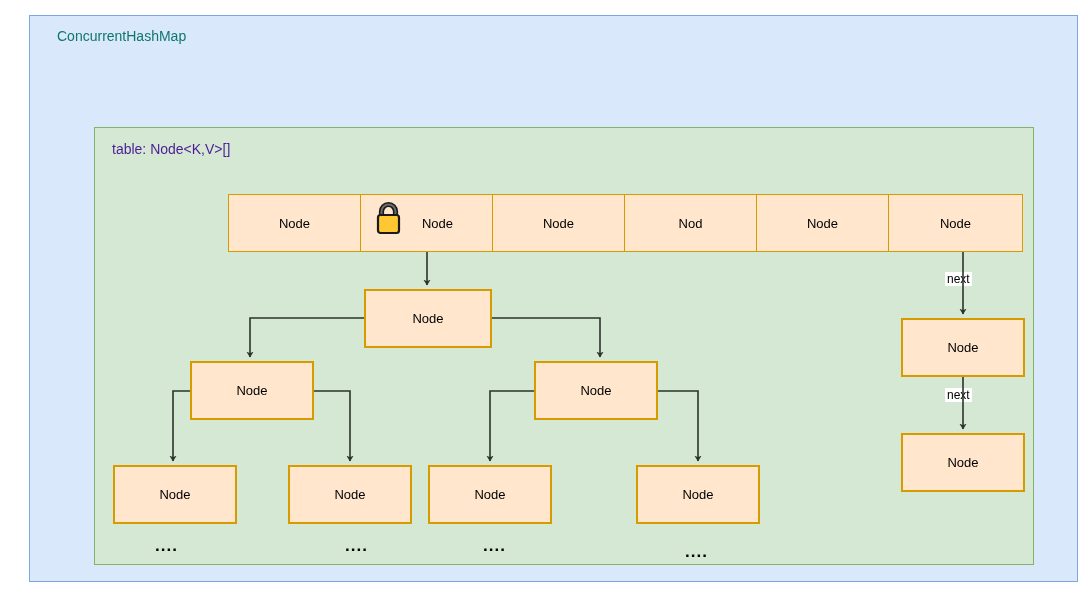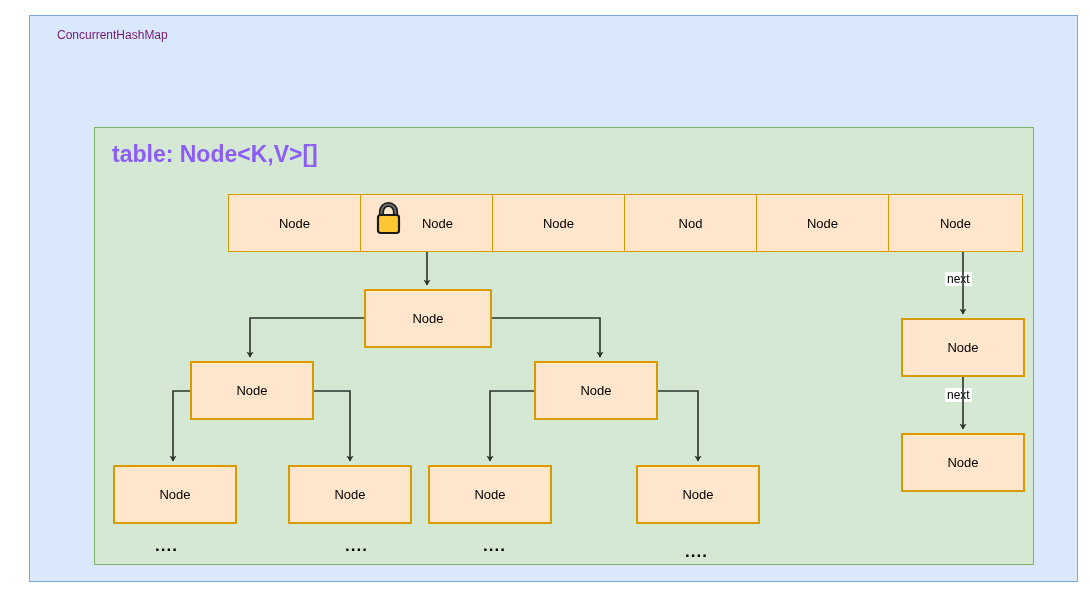--- a/index.html
+++ b/index.html
@@ -26,42 +26,41 @@
     width: 1049px;
     height: 567px;
     background: #dae8fc;
     border: 1px solid #7ea6e0;
     box-sizing: border-box;
   }
   .outer-title {
     position: absolute;
     left: 57px;
     top: 28px;
-    font-size: 12px;
-    color: #701a75;
+    font-size: 14px;
+    color: #0f766e;
     white-space: nowrap;
   }
   .table-box {
     position: absolute;
     left: 94px;
     top: 127px;
     width: 940px;
     height: 438px;
     background: #d5e8d4;
     border: 1px solid #82b366;
     box-sizing: border-box;
   }
   .table-title {
     position: absolute;
     left: 112px;
     top: 141px;
-    font-size: 23px;
-    color: #8b5cf6;
-    white-space: nowrap;
-    font-weight: bold;
+    font-size: 14px;
+    color: #4c1d95;
+    white-space: nowrap;
   }
 
   
   .node {
     position: absolute;
     background: #ffe6cc;
     border: 2px solid #d79b00;
     box-sizing: border-box;
     display: flex;
     align-items: center;

